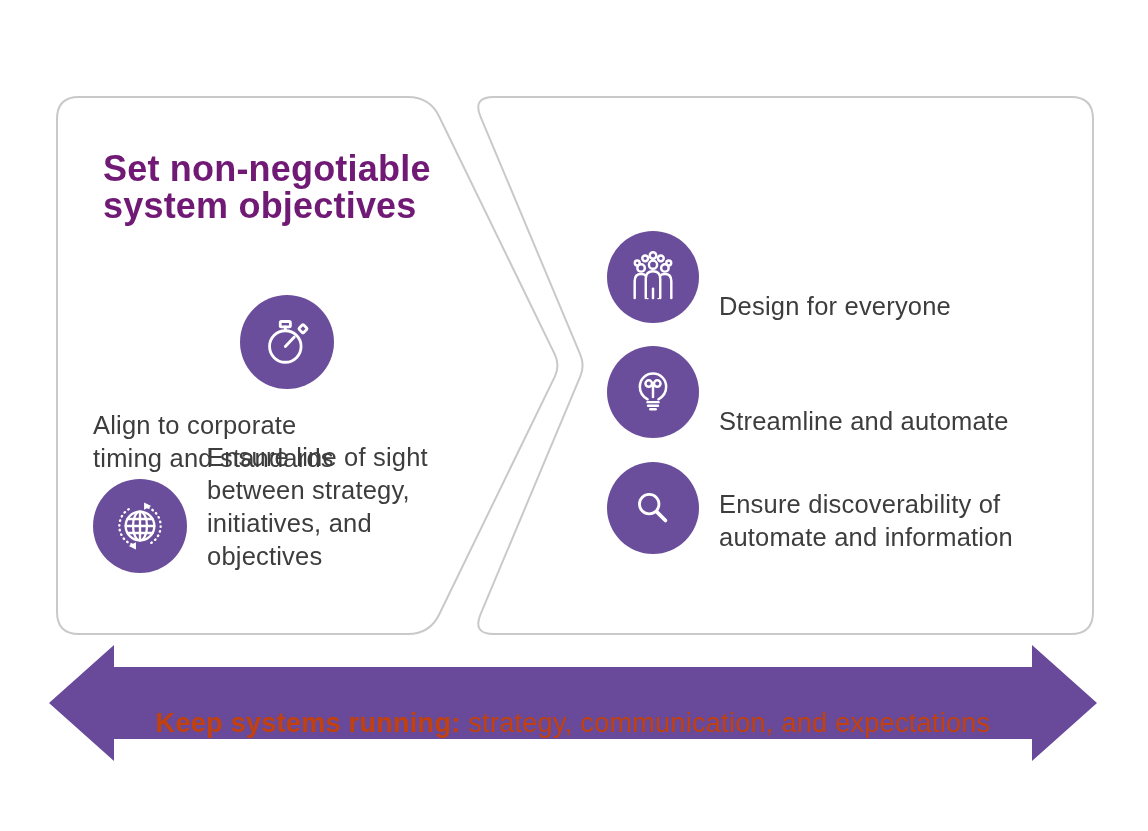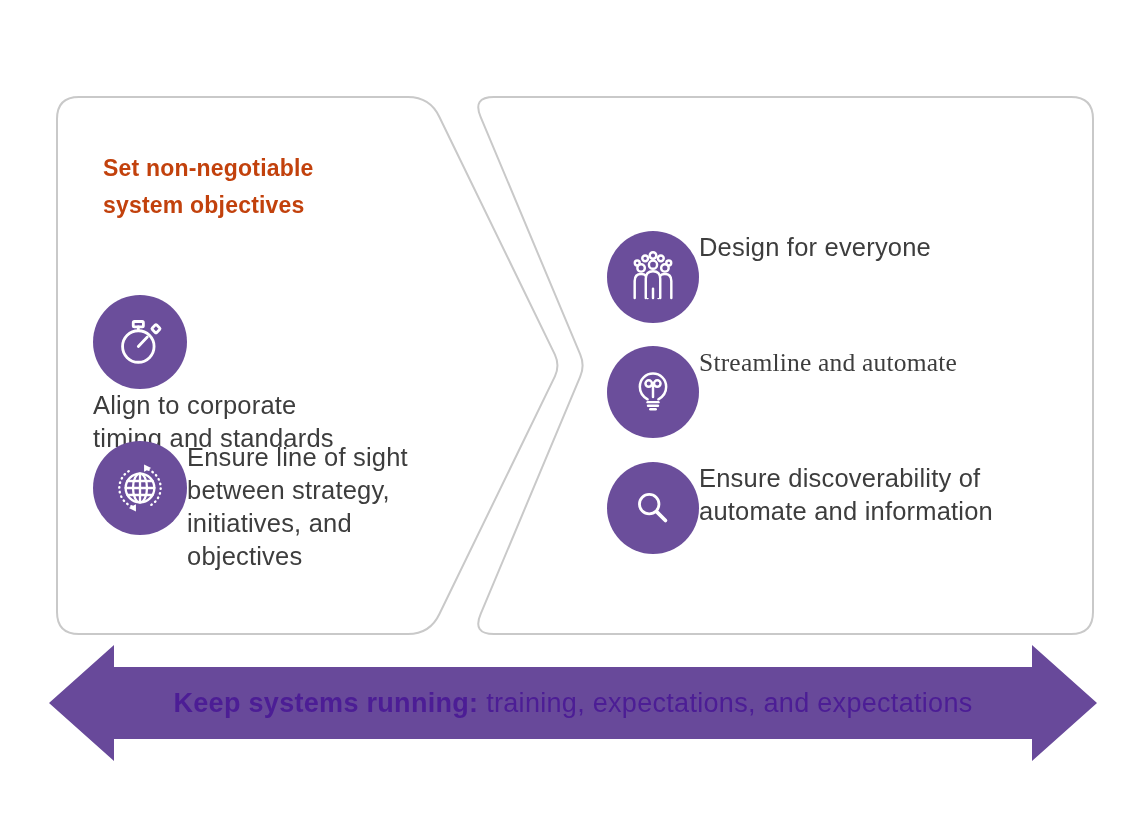--- a/index.html
+++ b/index.html
@@ -2,40 +2,40 @@
 <html><head>
 <meta charset="utf-8">
 <style>
   html,body{margin:0;padding:0;background:#ffffff;}
   .canvas{
     position:relative;width:1148px;height:831px;background:#ffffff;
     font-family:"Liberation Sans", sans-serif;overflow:hidden;
   }
   .shapes{position:absolute;left:0;top:0;width:1148px;height:831px;}
   .panel-title{
-    position:absolute;font-size:23px;font-weight:700;line-height:37px;
-    color:#c2410c;white-space:pre-line;letter-spacing:.2px;
+    position:absolute;font-size:36px;font-weight:700;line-height:37px;
+    color:#701a75;white-space:pre-line;letter-spacing:.2px;
   }
   .title-left{left:103px;top:150px;}
   .title-right{left:607px;top:150px;}
-  .item{position:absolute;display:flex;align-items:flex-start;}
+  .item{position:absolute;display:flex;align-items:flex-end;gap:20px;}
   .circle{
     border-radius:50%;background:#6b4e9b;display:flex;
     align-items:center;justify-content:center;flex:0 0 auto;
   }
   .c94{width:94px;height:94px;}
   .c92{width:92px;height:92px;}
   .item-text{
     font-size:25.5px;line-height:33px;font-weight:300;color:#3d3d3d;
     white-space:pre-line;letter-spacing:.2px;
   }
   .banner-text{
     position:absolute;left:114px;top:667px;width:918px;height:72px;
-    display:flex;align-items:center;justify-content:center;
-    color:#4c1d95;font-size:27px;letter-spacing:.3px;
+    display:flex;align-items:flex-end;justify-content:center;
+    color:#c2410c;font-size:27px;letter-spacing:.3px;
   }
   .banner-bold{font-weight:700;}
   .banner-rest{font-weight:300;white-space:pre-wrap;}
   .icon-svg{display:block;}
 </style>
 </head>
 <body>
 
 <div class="canvas">
 
@@ -100,21 +100,21 @@
         <path d="M8.3 42 V27.5 Q8.3 21.5 13.8 21.5 Q19.3 21.5 19.3 27.5 V42" fill="#6b4e9b"></path>
         <path d="M28.7 42 V27.5 Q28.7 21.5 34.2 21.5 Q39.7 21.5 39.7 27.5 V42" fill="#6b4e9b"></path>
         <circle cx="24" cy="13.4" r="3.5" fill="#6b4e9b"></circle>
         <path d="M17.8 42 V25.5 Q17.8 19 24 19 Q30.2 19 30.2 25.5 V42" fill="#6b4e9b"></path>
         <line x1="24" y1="42" x2="24" y2="34"></line>
       </svg>
     </div>
     <div class="item-text">Design for everyone</div>
   </div>
 
-  <div class="item" style="left:607px;top:346px;font-family:Liberation Serif, serif;">
+  <div class="item" style="left:607px;top:346px;">
     <div class="circle c92">
       <svg class="icon-svg" width="54" height="54" viewBox="0 0 48 48" fill="none" stroke="#ffffff" stroke-width="2.2" stroke-linecap="round">
         <path d="M19.2 30.5 C 14.8 28 12.3 24 12.3 19.3 A 11.7 11.7 0 0 1 35.7 19.3 C 35.7 24 33.2 28 28.8 30.5"></path>
         <line x1="24" y1="28.5" x2="24" y2="16"></line>
         <circle cx="20.2" cy="16.5" r="2.9"></circle>
         <circle cx="27.8" cy="16.5" r="2.9"></circle>
         <line x1="19.2" y1="33" x2="28.8" y2="33"></line>
         <line x1="19.6" y1="36.2" x2="28.4" y2="36.2"></line>
         <line x1="21.6" y1="39.4" x2="26.4" y2="39.4"></line>
       </svg>
@@ -128,16 +128,16 @@
         <circle cx="20.5" cy="20.5" r="9" stroke-width="2.6"></circle>
         <line x1="27.3" y1="27.3" x2="35.5" y2="35.5" stroke-width="3.4"></line>
       </svg>
     </div>
     <div class="item-text">Ensure discoverability of
 automate and information</div>
   </div>
 
   <div class="banner-text">
     <span class="banner-bold">Keep systems running:</span>
-      <span class="banner-rest"> training, expectations, and expectations</span>
+      <span class="banner-rest"> strategy, communication, and expectations</span>
   </div>
 
 </div>
 
 </body></html>

